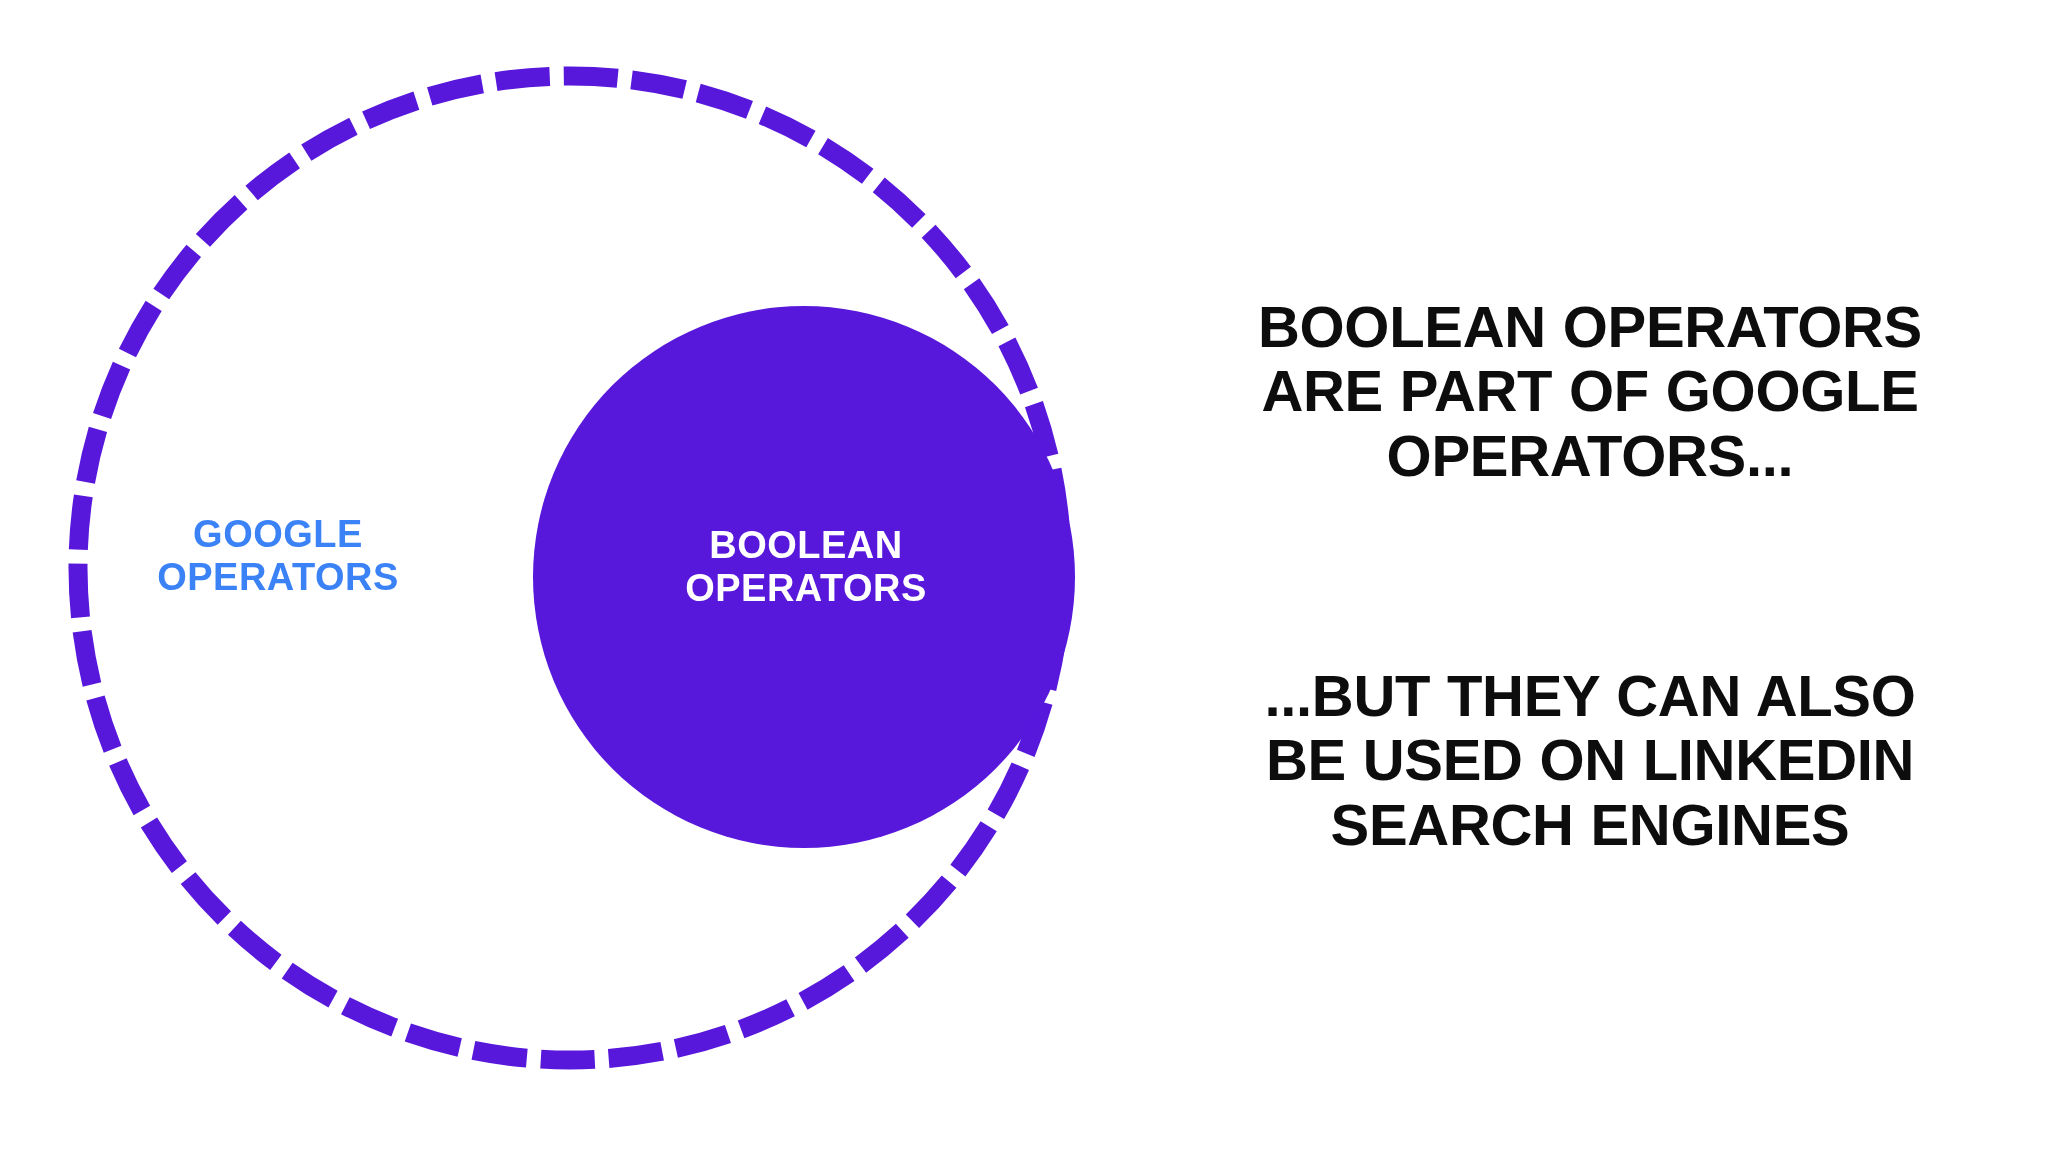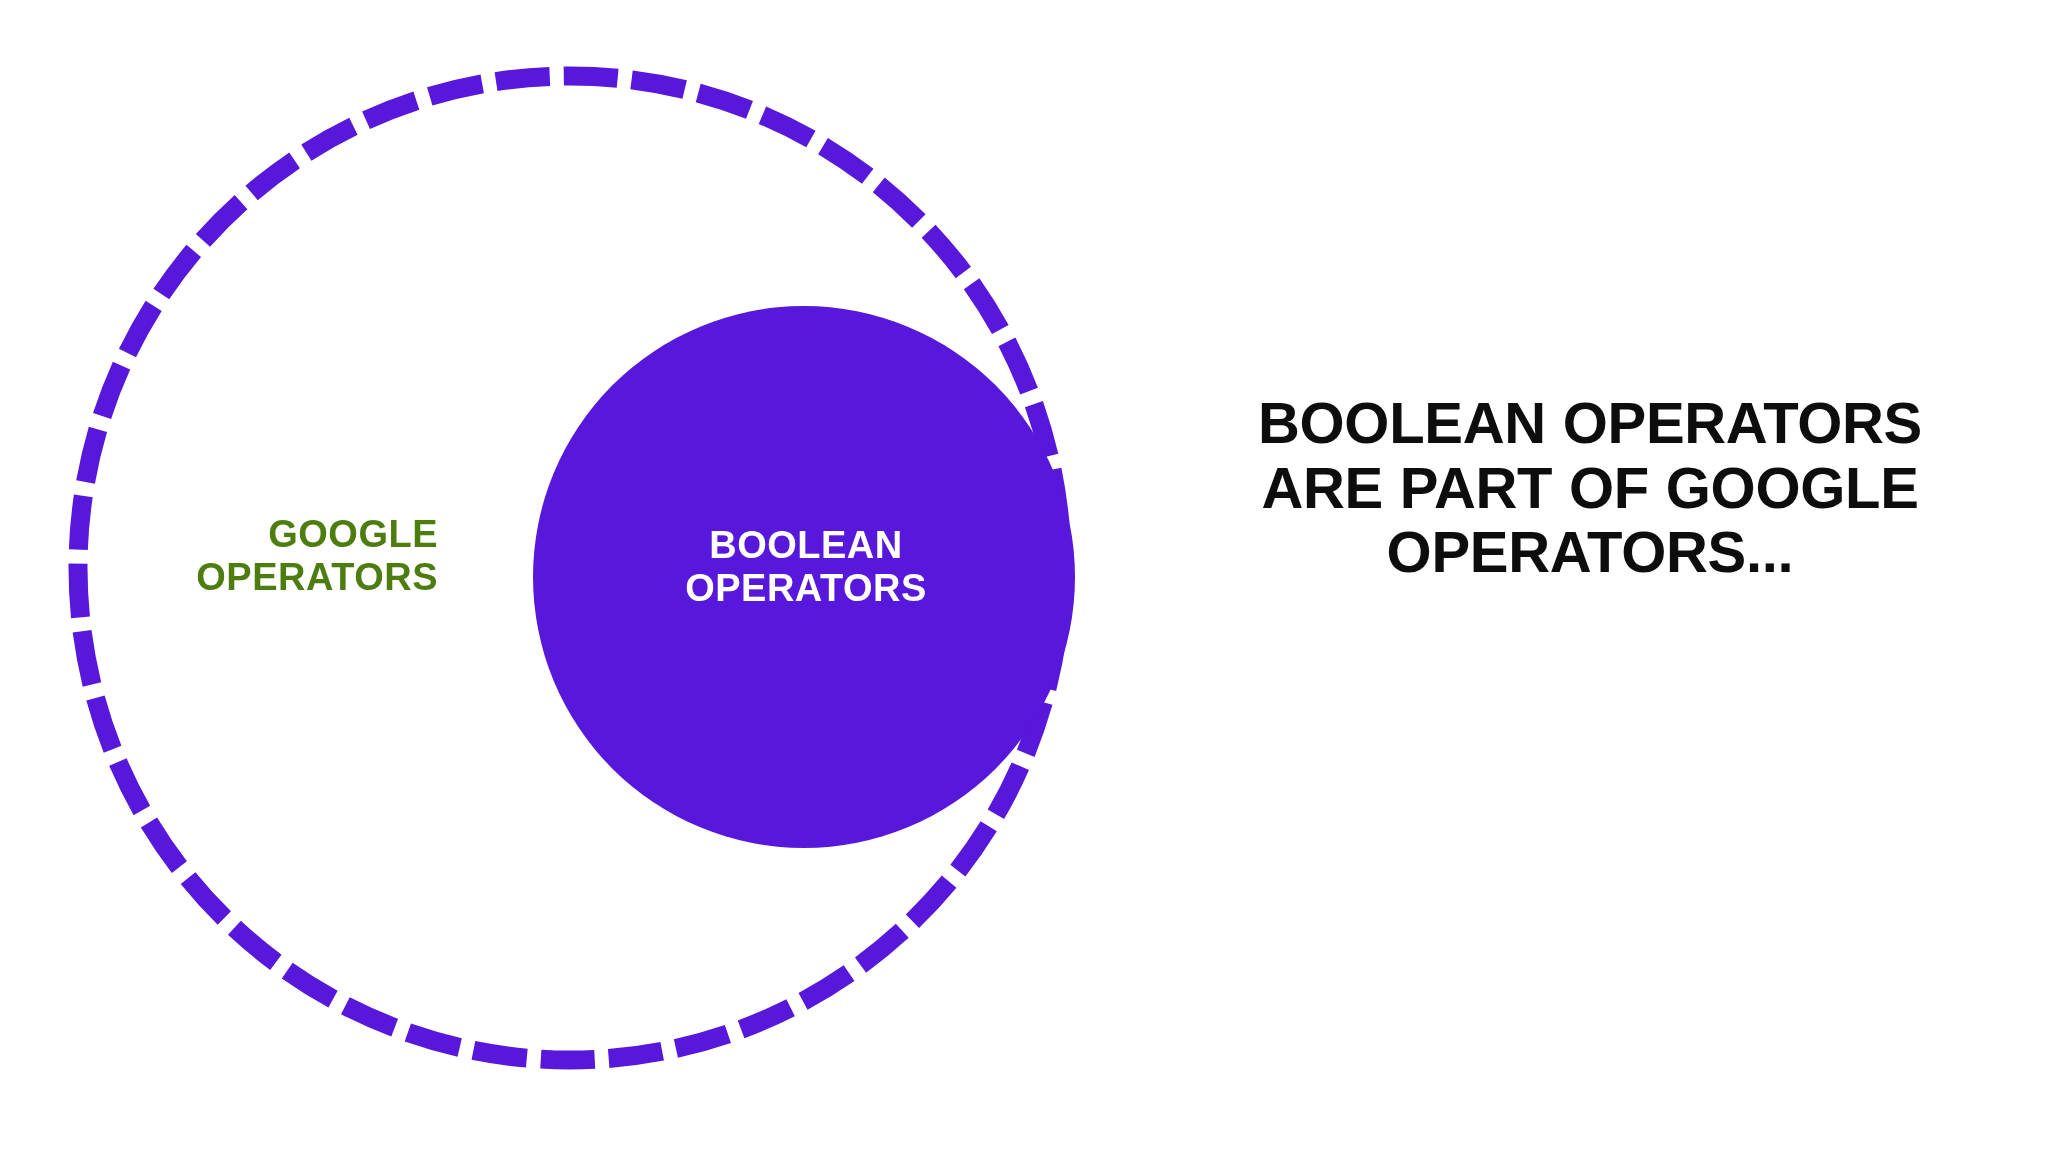--- a/index.html
+++ b/index.html
@@ -44,22 +44,21 @@
     letter-spacing: 0.5px;
     line-height: 1.12;
     text-transform: uppercase;
     white-space: pre-line;
   }
   .label-outer {
     left: 118px;
     top: 513px;
     width: 320px;
     font-size: 38px;
-    color: #4d7c0f;
-    text-align: right;
+    color: #3b82f6;
   }
   .label-inner {
     left: 586px;
     top: 524px;
     width: 440px;
     font-size: 38px;
     color: #ffffff;
   }
 
   
@@ -102,15 +101,16 @@
 
     <div class="label label-outer">GOOGLE
 OPERATORS</div>
 
     <div class="label label-inner">BOOLEAN
 OPERATORS</div>
   </div>
 
   <div class="copy-column">
     <div class="copy-block first">BOOLEAN OPERATORS ARE PART OF GOOGLE OPERATORS...</div>
+    <div class="copy-block">...BUT THEY CAN ALSO BE USED ON LINKEDIN SEARCH ENGINES</div>
   </div>
 
 </div>
 
 </body></html>

